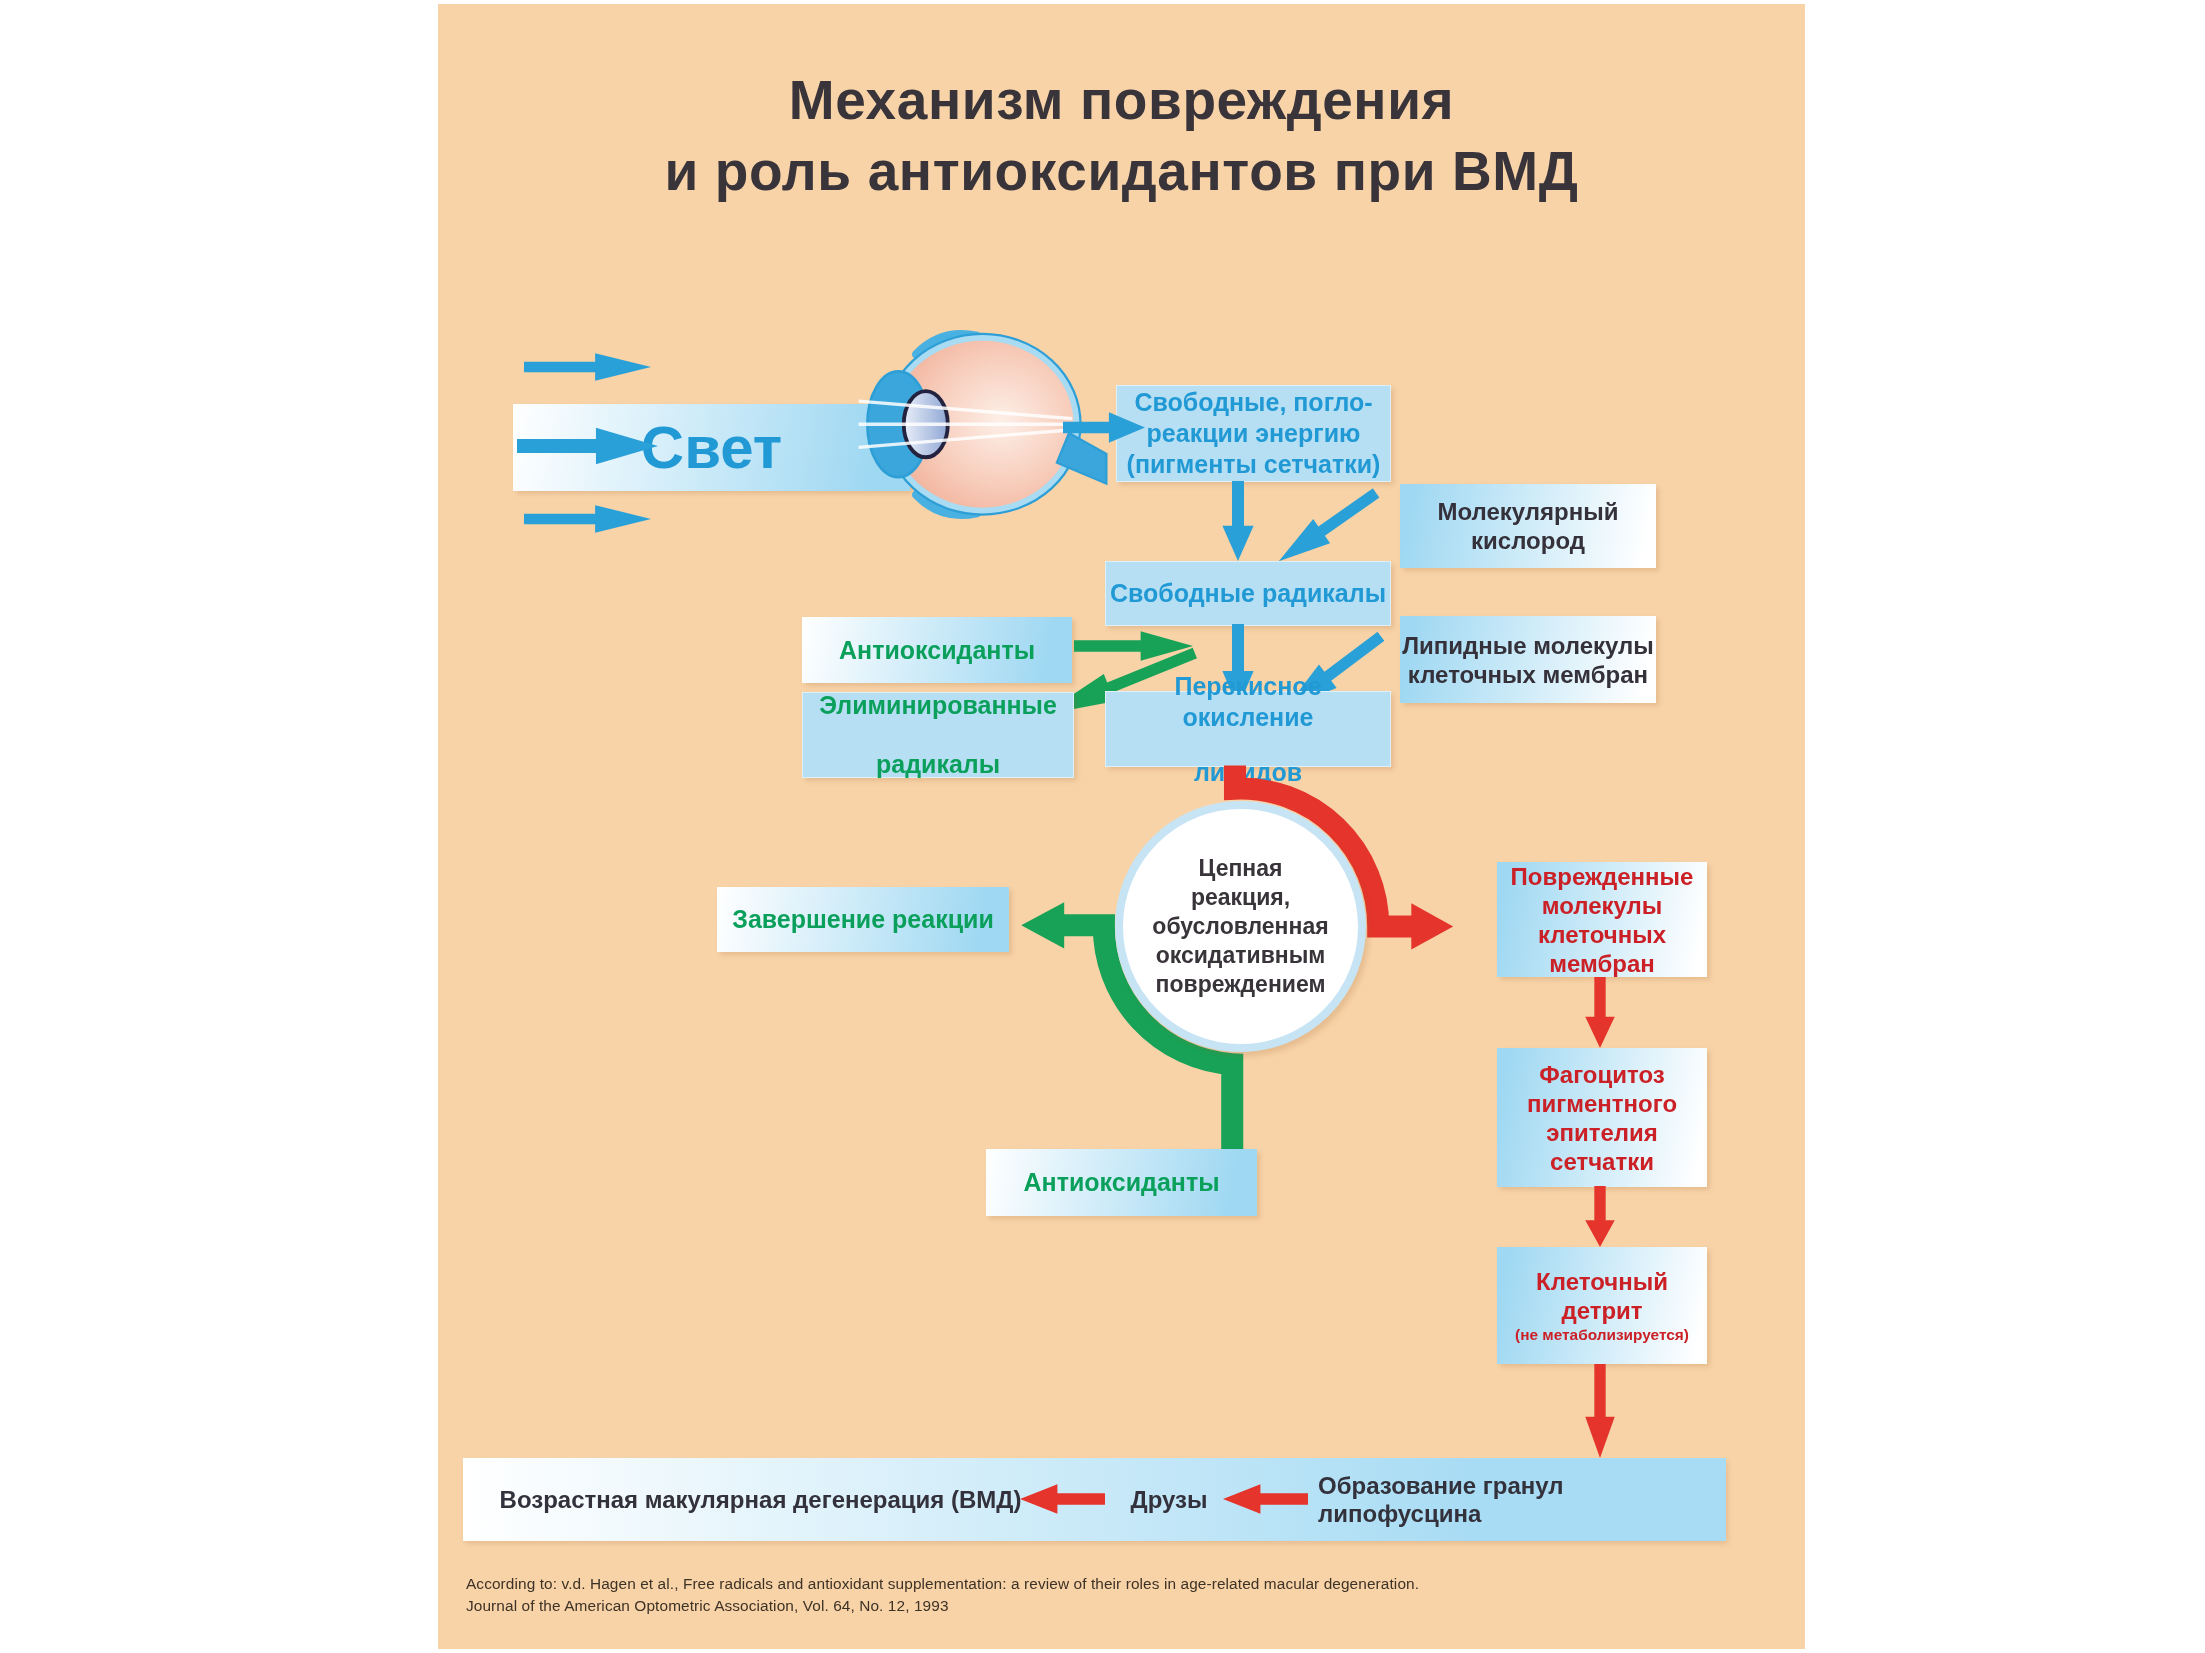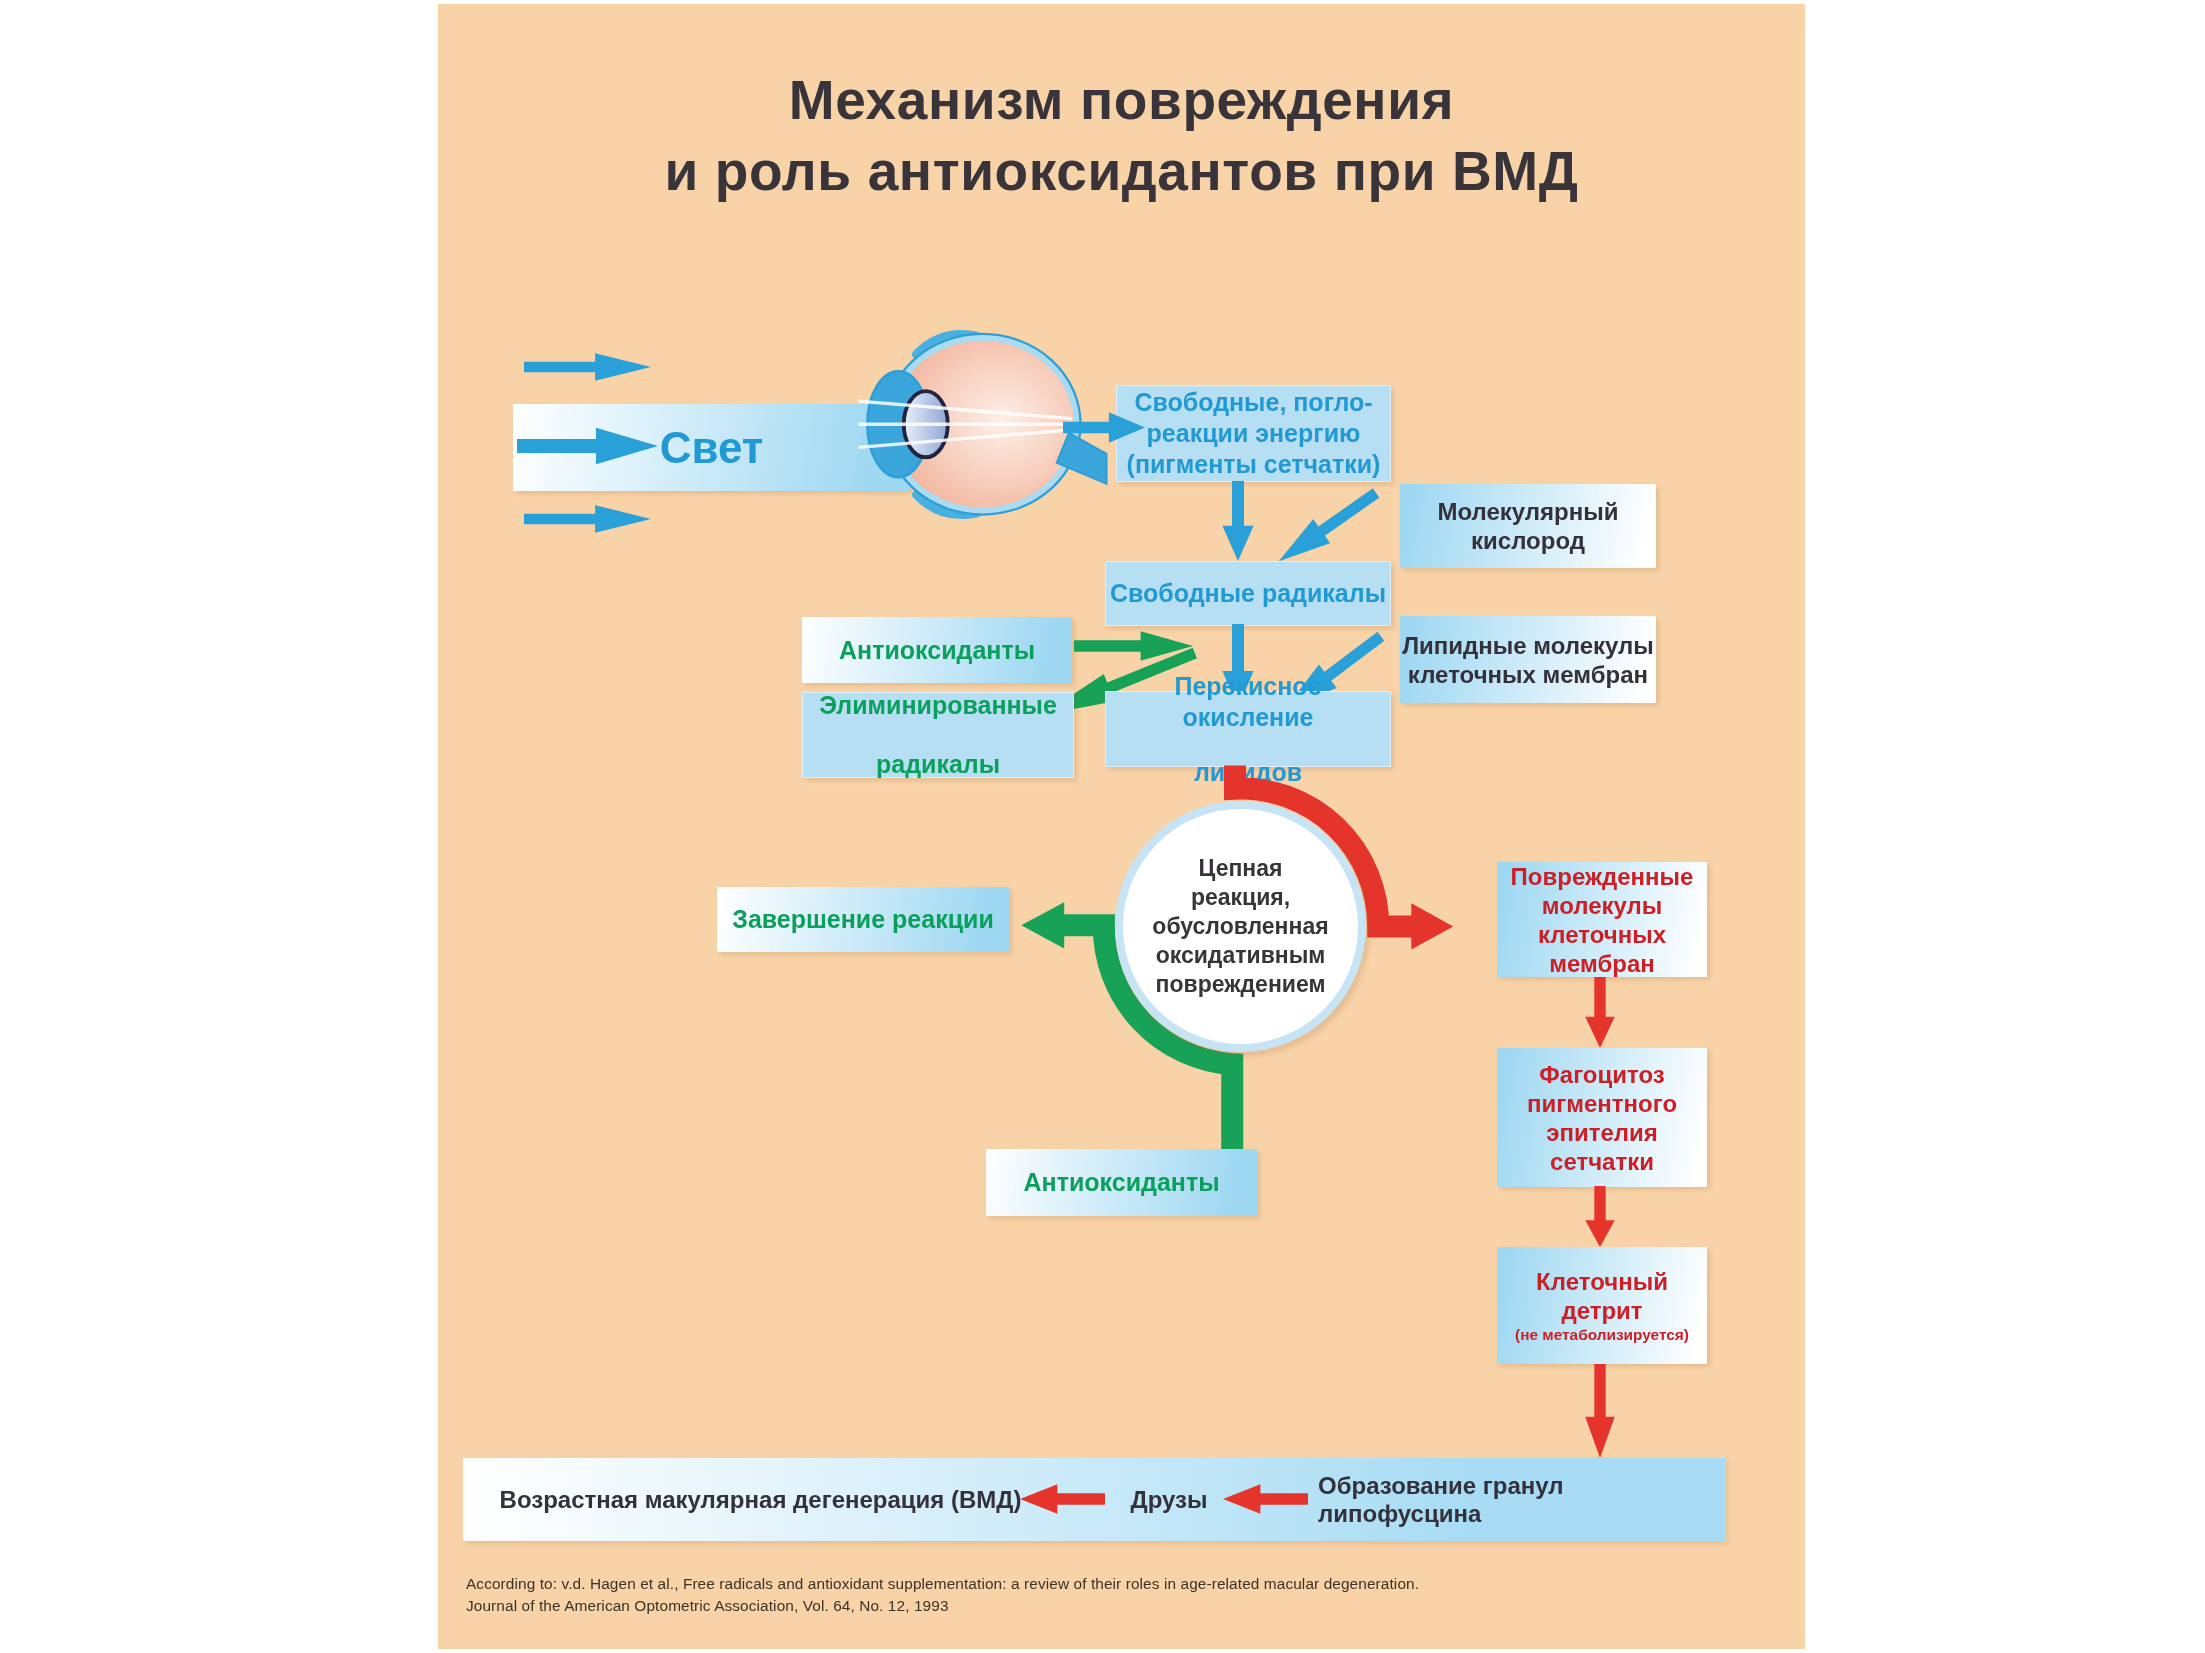--- a/index.html
+++ b/index.html
@@ -38,21 +38,21 @@
 
 <div id="page">
   <div id="panel"></div>
 
   <div class="title">
     <div>Механизм повреждения</div>
     <div>и роль антиоксидантов при ВМД</div>
   </div>
 
   <div class="box grad-wb" style="left:513px;top:404px;width:397px;height:87px;">
-    <div style="font-size:44px;" class="t-blue">Свет</div>
+    <div style="font-size:60px;" class="t-blue">Свет</div>
   </div>
 
   <div class="arr" style="left:524px;top:351px;width:127px;height:32px;">
     <svg viewBox="0 0 100 60" preserveAspectRatio="none">
         <polygon points="0,20 56,20 56,4 100,30 56,56 56,40 0,40" fill="#2AA0D8"></polygon>
       </svg>
   </div>
   <div class="arr" style="left:517px;top:425px;width:141px;height:42px;">
     <svg viewBox="0 0 100 60" preserveAspectRatio="none">
         <polygon points="0,20 56,20 56,4 100,30 56,56 56,40 0,40" fill="#2AA0D8"></polygon>

